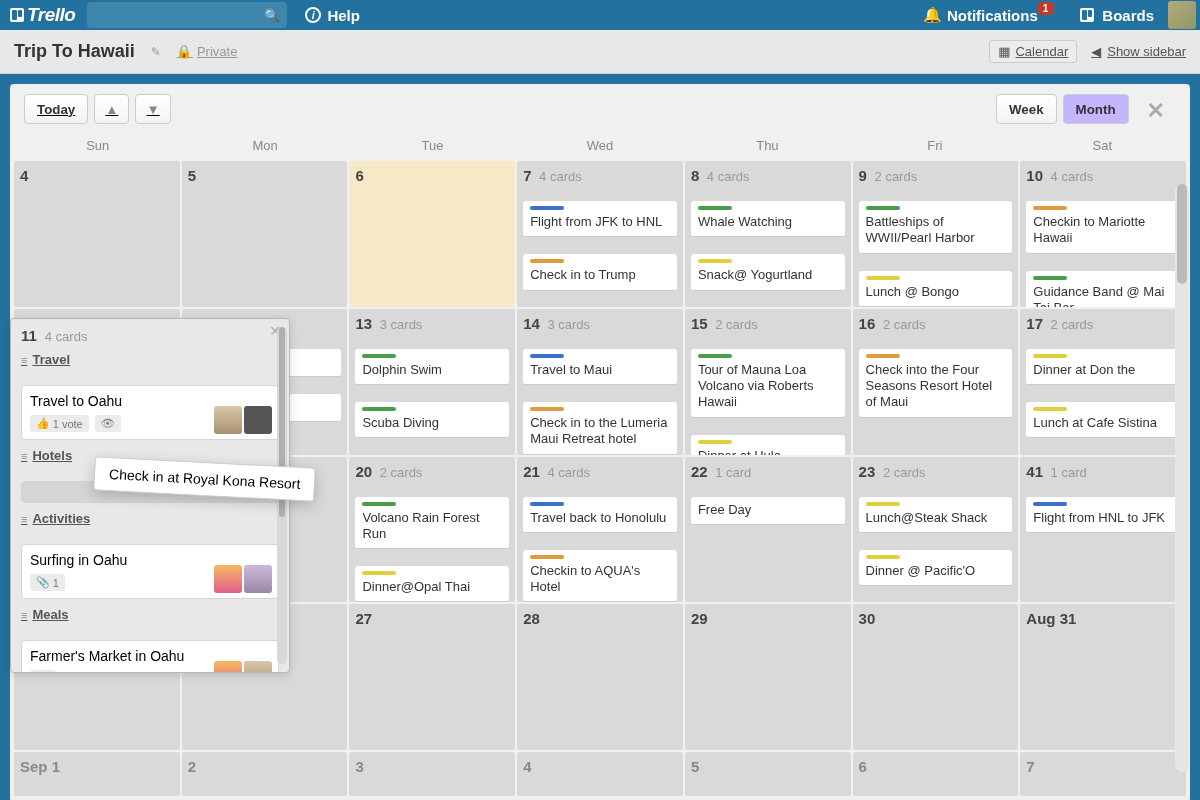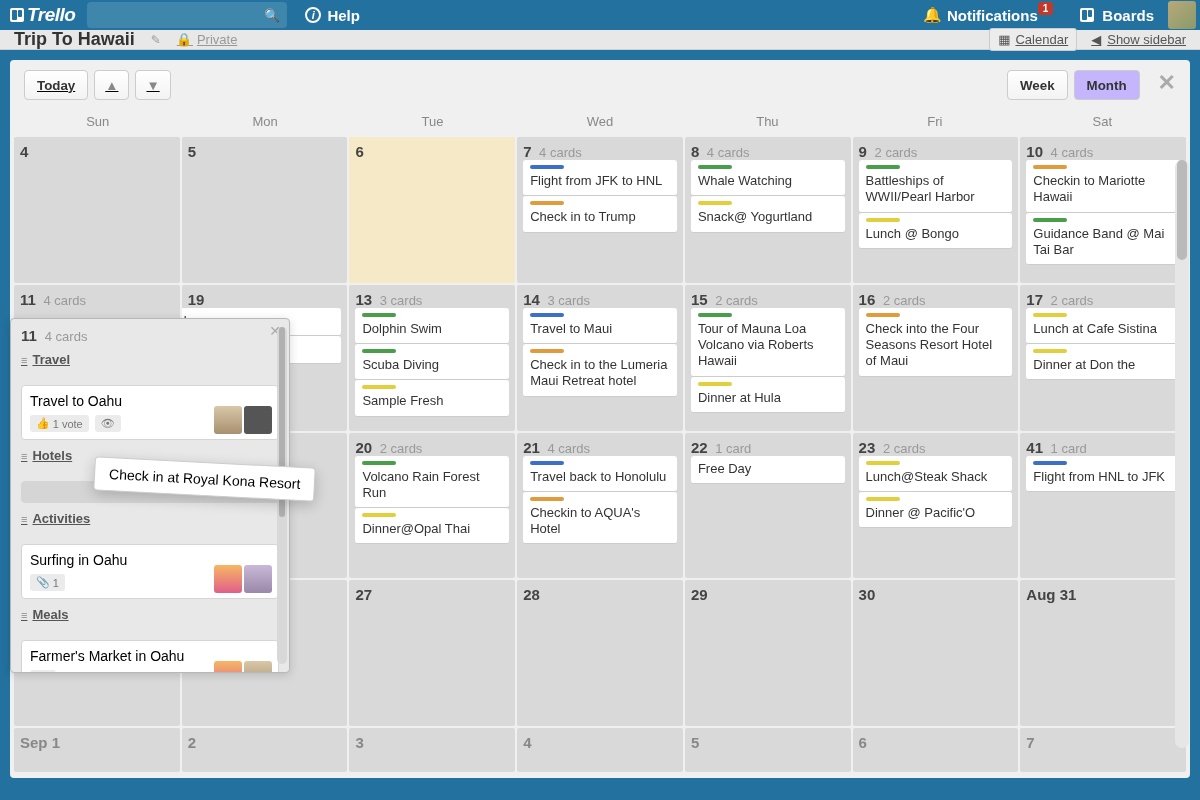--- a/index.html
+++ b/index.html
@@ -11,47 +11,47 @@
 .logo-icon span:first-child { height: 100%; }
 .logo-icon span:last-child { height: 70%; }
 .search-box { background: #3f86ad; border-radius: 4px; height: 26px; width: 200px; display: flex; align-items: center; margin-left: 6px; position: relative; }
 .search-icon { position: absolute; right: 7px; color: #fff; font-size: 13px; }
 .help { color: #fff; display: flex; align-items: center; margin-left: 18px; gap: 6px; font-weight: bold; font-size: 15px; }
 .help-icon { width: 16px; height: 16px; border: 2px solid #fff; border-radius: 50%; display: flex; align-items: center; justify-content: center; font-size: 11px; font-weight: bold; font-style: italic; }
 .header-right { position: absolute; right: 4px; display: flex; align-items: center; gap: 6px; }
 .hbtn { color: #fff; font-weight: bold; display: flex; align-items: center; gap: 5px; padding: 4px 8px; border-radius: 3px; font-size: 15px; }
 .notif-badge { background: #c0392b; color: #fff; font-size: 10px; padding: 1px 5px; border-radius: 3px; position: relative; top: -7px; left: -5px;}
 .avatar { width: 28px; height: 28px; background: linear-gradient(135deg,#b8a87a,#8a9a6a); border-radius: 3px; }
-.board-header { background: #e8e8e8; height: 20px; display: flex; align-items: center; padding: 0 14px; position: relative; border-bottom: 1px solid #d0d0d0; }
+.board-header { background: #e8e8e8; height: 44px; display: flex; align-items: center; padding: 0 14px; position: relative; border-bottom: 1px solid #d0d0d0; }
 .board-title { font-size: 18px; font-weight: bold; color: #333; }
 .pencil-icon { color: #999; margin-left: 16px; font-size: 12px; }
 .private { color: #999; text-decoration: underline; margin-left: 16px; font-size: 13px; display: flex; align-items: center; gap: 4px; }
 .lock-icon { color: #d39843; }
 .board-header-right { position: absolute; right: 14px; display: flex; align-items: center; gap: 14px; }
 .calendar-link { text-decoration: underline; color: #555; background: #ececec; border: 1px solid #ccc; padding: 3px 8px; border-radius: 3px; display: flex; align-items: center; gap: 5px; font-size: 13px; }
 .show-sidebar { color: #555; text-decoration: underline; font-size: 13px; display: flex; align-items: center; gap: 6px; }
 .calendar-wrap { background: #23719f; padding: 10px; height: calc(100% - 62px); }
 .calendar { background: #f0f0f0; border-radius: 4px; height: 100%; display: flex; flex-direction: column; position: relative; }
 .cal-toolbar { display: flex; align-items: center; padding: 10px 14px; position: relative; text-decoration: underline; }
 .today-btn, .nav-btn, .view-btn { background: linear-gradient(#fff,#f3f3f3); border: 1px solid #ccc; border-radius: 4px; padding: 5px 12px; font-weight: bold; color: #333; margin-right: 6px; height: 30px; display: flex; align-items: center; cursor: pointer; }
 .nav-btn { padding: 5px 10px; color: #888; }
 .cal-title { position: absolute; left: 0; right: 0; text-align: center; font-size: 18px; font-weight: bold; color: #333; pointer-events: none; }
-.cal-right { position: absolute; right: 14px; display: flex; align-items: flex-start; }
+.cal-right { position: absolute; right: 25px; display: flex; align-items: flex-end; }
 .view-btn.active { background: #c4b5fd; }
 .close-cal { color: #aaa; font-size: 22px; margin-left: 12px; cursor: pointer; font-weight: bold; }
 .dow-row { display: flex; padding: 0 4px; }
 .dow { flex: 1; text-align: center; color: #888; font-size: 13px; padding: 4px 0 8px; }
 .grid { flex: 1; display: flex; flex-direction: column; padding: 0 4px 4px; overflow: hidden; }
 .week-row { flex: 1; display: flex; gap: 2px; margin-bottom: 2px; min-height: 0; }
 .day-cell { flex: 1; background: #d9d9d9; border-radius: 2px; padding: 6px 6px; overflow: hidden; position: relative; }
 .day-cell.today { background: #f5e9c7; }
 .day-cell.othermonth .daynum { color: #888; }
 .daynum { font-weight: bold; color: #444; font-size: 15px; }
 .cardcount { color: #999; font-size: 13px; margin-left: 4px; font-weight: normal; }
-.card { background: #fff; border-radius: 3px; margin-top: 0; padding: 5px 7px 6px; font-size: 13px; color: #333; border-bottom: 1px solid #ccc; position: relative; line-height: 1.25; }
+.card { background: #fff; border-radius: 3px; margin-top: 17px; padding: 5px 7px 6px; font-size: 13px; color: #333; border-bottom: 1px solid #ccc; position: relative; line-height: 1.25; }
 .card-label { height: 4px; border-radius: 2px; margin-bottom: 4px; width: 34px; }
 .l-blue { background: #3b6fc9; } .l-green { background: #4a9e4a; } .l-orange { background: #e09b3d; } .l-yellow { background: #e0d03d; }
 .scrollbar { position: absolute; right: 1px; top: 100px; bottom: 30px; width: 14px; background: #e6e6e6; border-radius: 7px; }
 .scrollthumb { position: absolute; top: 0; left: 2px; right: 2px; height: 100px; background: #bababa; border-radius: 5px; }
 
 .popover { position: absolute; left: 10px; top: 318px; width: 280px; height: 355px; background: #e8e8e8; border: 1px solid #b8b8b8; border-radius: 4px; box-shadow: 0 2px 10px rgba(0,0,0,.15); padding: 8px 10px; z-index: 10; overflow: hidden;}
 .popover-close { position: absolute; right: 8px; top: 4px; color: #aaa; cursor: pointer; }
 .popover .daynum { font-size: 15px; }
 .section-hdr { display: flex; align-items: center; gap: 5px; margin-top: 8px; color: #555; font-weight: bold; text-decoration: underline; font-size: 13px;}
 .section-hdr .menu-icon { color: #888; font-size: 11px; text-decoration: none;}
@@ -249,25 +249,25 @@
             <div><span class="daynum">16</span><span class="cardcount"> 2 cards</span></div>
             <div class="card">
               <div class="card-label l-orange"></div>
               <div>Check into the Four Seasons Resort Hotel of Maui</div>
             </div>
           </div>
           <div class="day-cell">
             <div><span class="daynum">17</span><span class="cardcount"> 2 cards</span></div>
             <div class="card">
               <div class="card-label l-yellow"></div>
+              <div>Dinner at Don the</div>
+            </div>
+            <div class="card">
+              <div class="card-label l-yellow"></div>
               <div>Lunch at Cafe Sistina</div>
-            </div>
-            <div class="card">
-              <div class="card-label l-yellow"></div>
-              <div>Dinner at Don the</div>
             </div>
           </div>
         </div>
         <div class="week-row">
           <div class="day-cell">
             <div><span class="daynum">18</span></div>
           </div>
           <div class="day-cell">
             <div><span class="daynum">19</span></div>
           </div>

